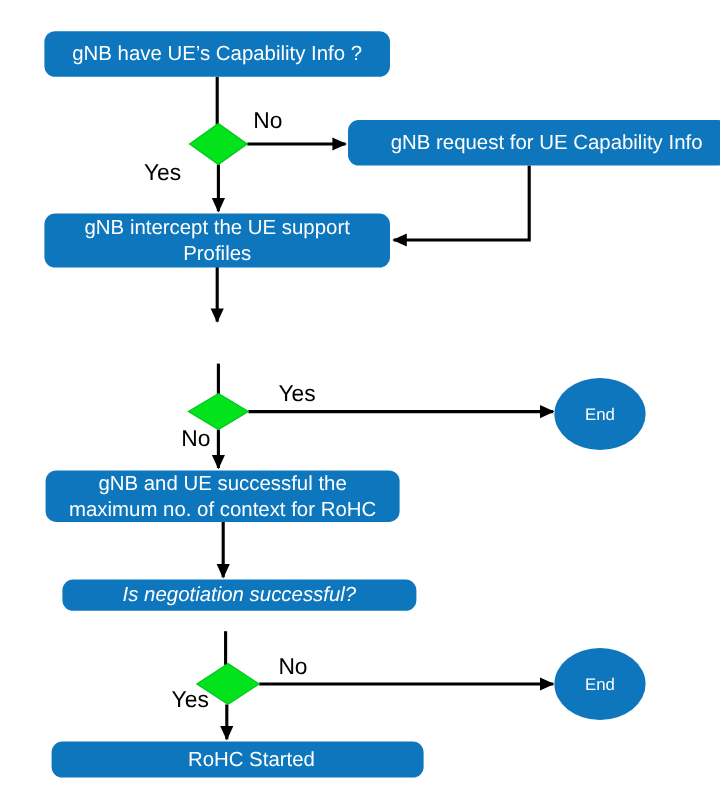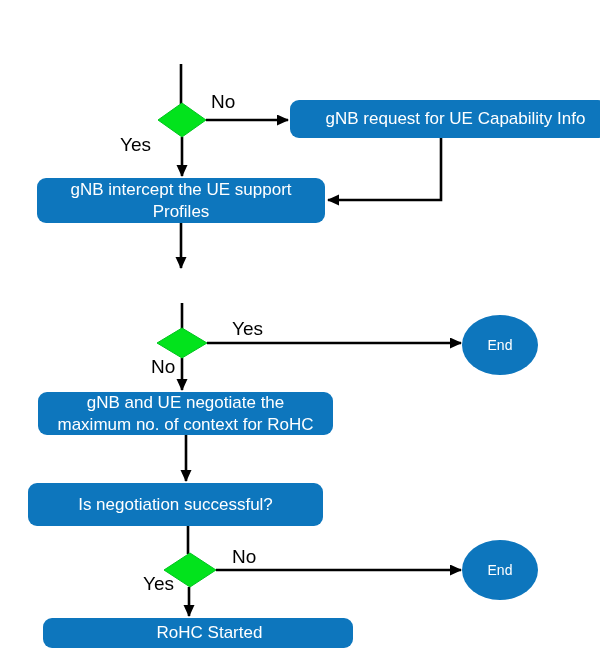--- a/index.html
+++ b/index.html
@@ -58,31 +58,32 @@
     <line class="conn" x1="186" y1="435" x2="186" y2="481" marker-end="url(#arrow)"></line>
     <line class="conn" x1="188" y1="526" x2="188" y2="554"></line>
     <line class="conn" x1="216" y1="570" x2="461" y2="570" marker-end="url(#arrow)"></line>
     <line class="conn" x1="189" y1="587" x2="189" y2="616" marker-end="url(#arrow)"></line>
 
     <polygon class="diamond" points="182,103 206,120 182,137 158,120"></polygon>
     <polygon class="diamond" points="182,328 207,343 182,358 157,343"></polygon>
     <polygon class="diamond" points="190,553 216,570 190,587 164,570"></polygon>
   </svg>
 
+  <div class="node" style="left:37px; top:26px; width:288px; height:38px;">gNB have UE’s Capability Info ?</div>
 
   <div class="node" style="left:290px; top:100px; width:303px; height:38px;padding-left:14px;">gNB request for UE Capability Info</div>
 
   <div class="node" style="left:37px; top:178px; width:288px; height:45px;">gNB intercept the UE support
 Profiles</div>
 
 
-  <div class="node" style="left:38px; top:392px; width:295px; height:43px;">gNB and UE negotiate the
+  <div class="node" style="left:38px; top:392px; width:295px; height:43px;">gNB and UE successful the
 maximum no. of context for RoHC</div>
 
-  <div class="node" style="left:28px; top:483px; width:295px; height:43px;">Is negotiation successful?</div>
+  <div class="node" style="left:52px; top:483px; width:295px; height:26px;font-style:italic;">Is negotiation successful?</div>
 
   <div class="node" style="left:43px; top:618px; width:287px; height:30px;padding-left:23px;">RoHC Started</div>
 
   <div class="terminator" style="left:462px; top:315px; width:76px; height:60px;">End</div>
 
   <div class="terminator" style="left:462px; top:540px; width:76px; height:60px;">End</div>
 
   <div class="edge-label" style="left:211px; top:92px;">No</div>
 
   <div class="edge-label" style="left:120px; top:135px;">Yes</div>

